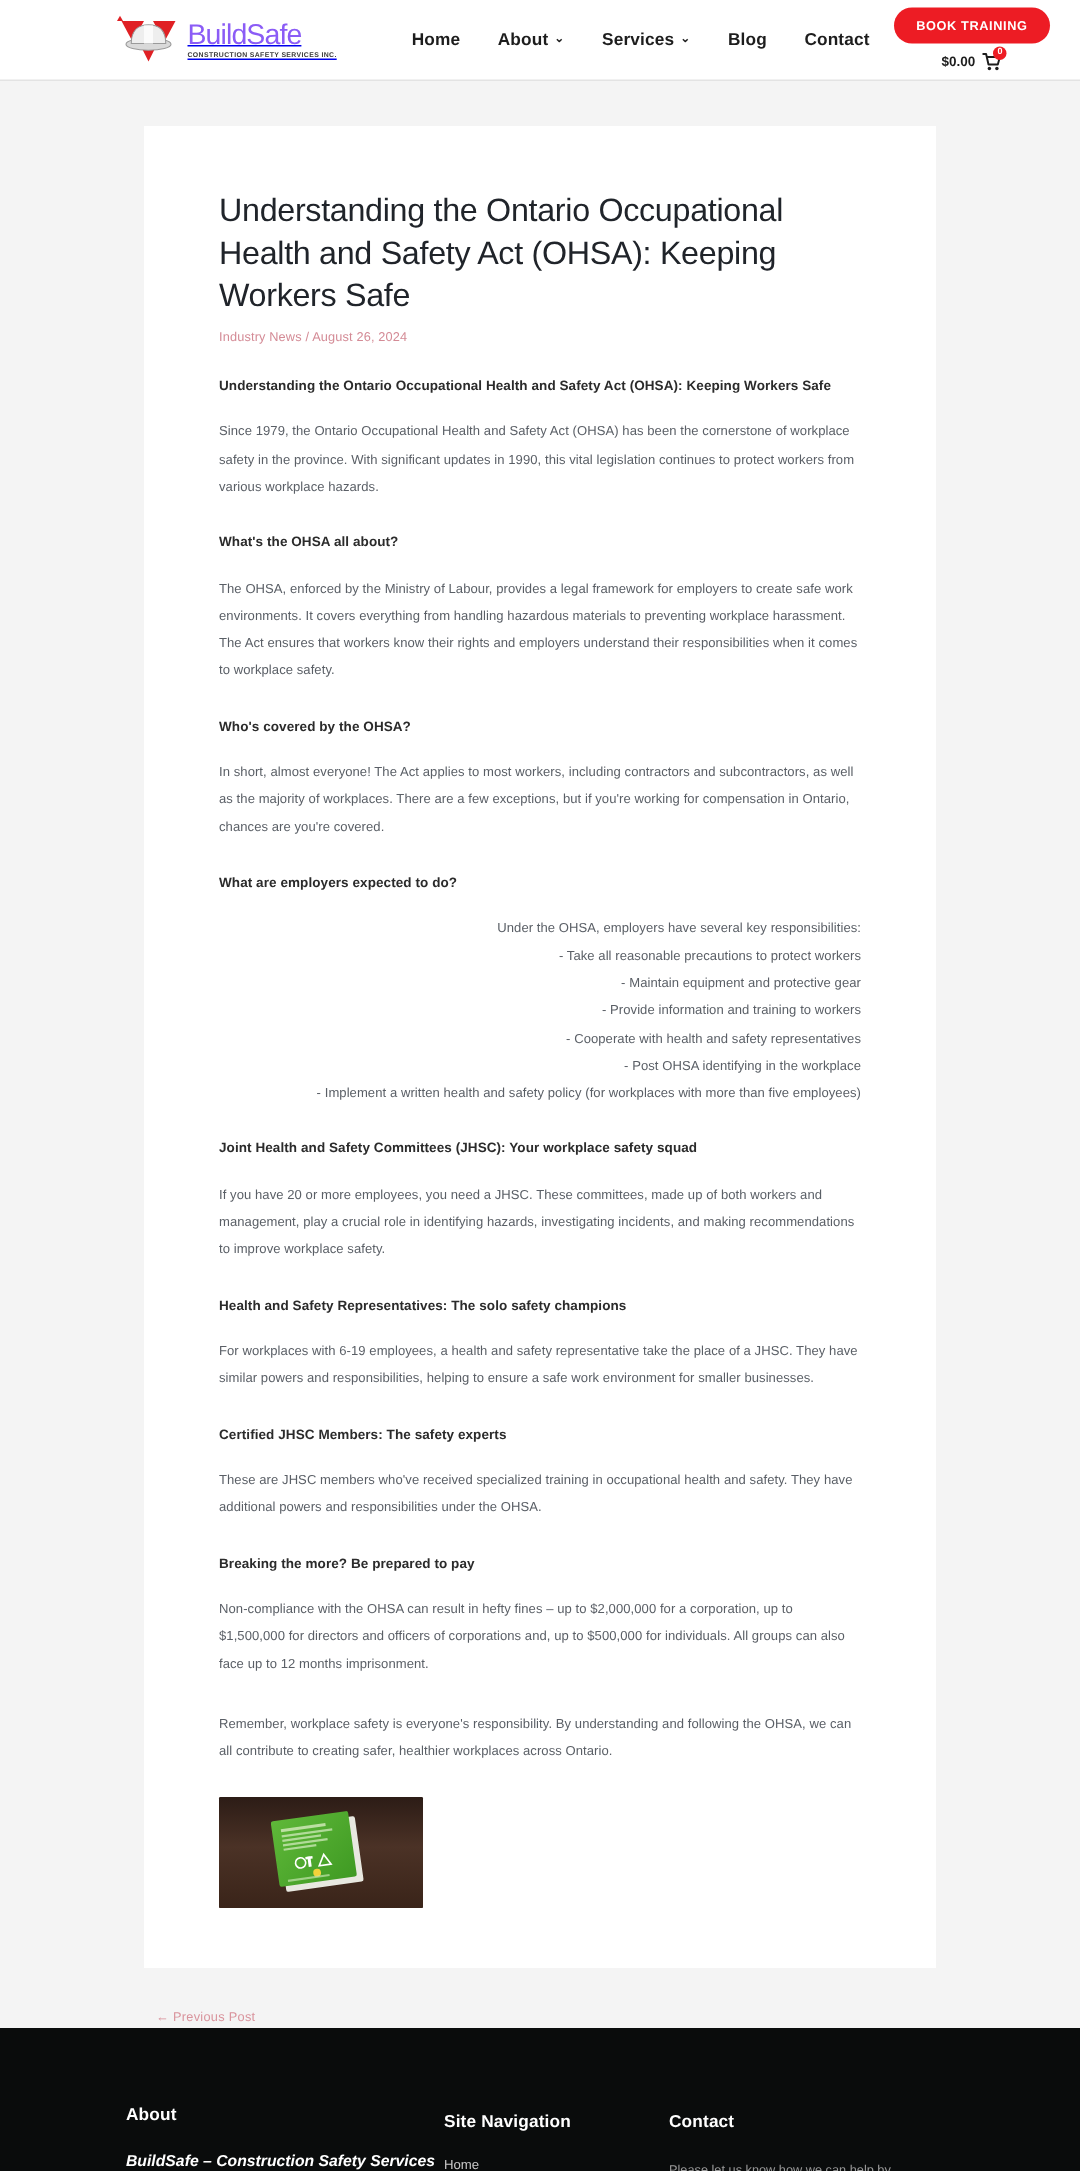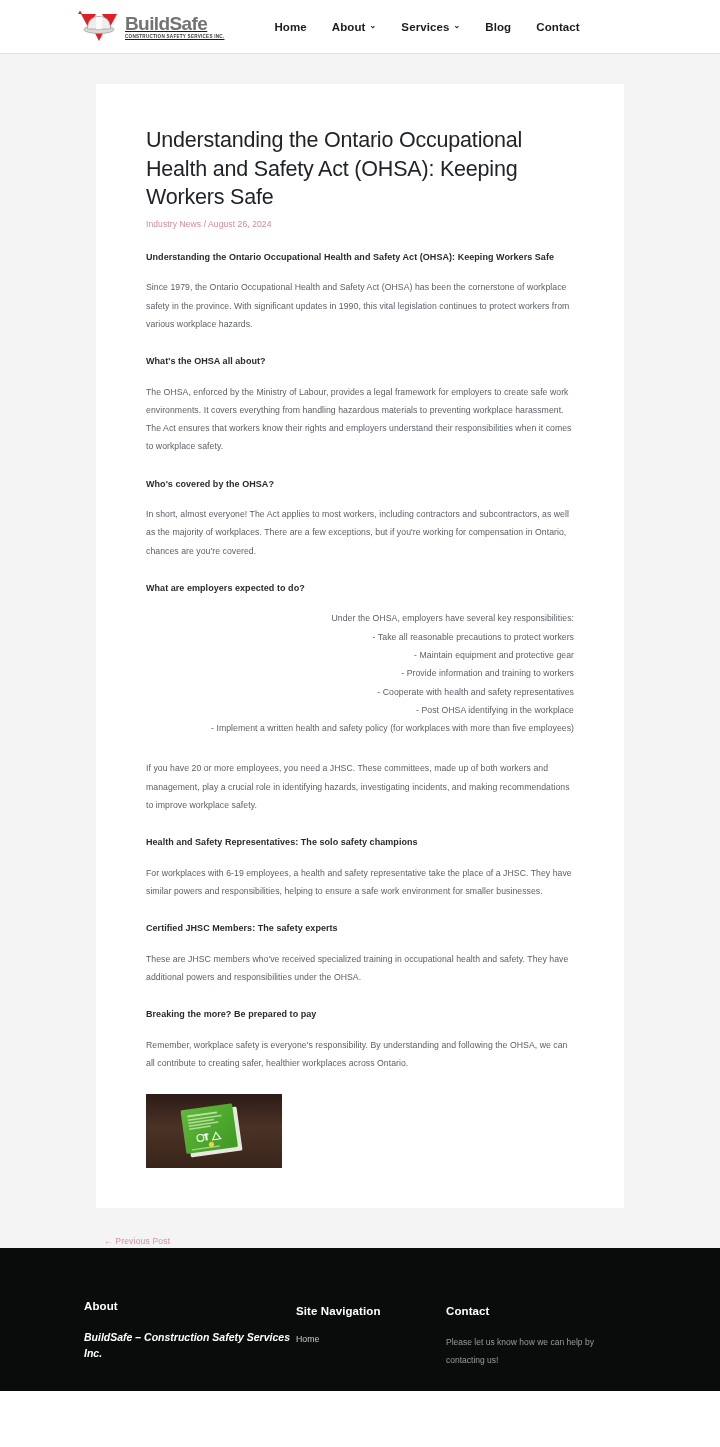--- a/index.html
+++ b/index.html
@@ -274,21 +274,21 @@
         <path d="M3 4 L18 4 L10.5 18 Z" fill="#e02024"></path>
         <path d="M24 4 L39 4 L31.5 18 Z" fill="#e02024"></path>
         <path d="M12 13 L30 13 L21 31 Z" fill="#e02024"></path>
         <ellipse cx="21" cy="19.5" rx="15" ry="4" fill="#d9d9d9" stroke="#9a9a9a" stroke-width=".7"></ellipse>
         <path d="M9.5 19 C9.5 10.5 14 6.5 21 6.5 C28 6.5 32.5 10.5 32.5 19 Z" fill="#eeeeee" stroke="#9a9a9a" stroke-width=".7"></path>
         <path d="M18 7 C18 12 18 16 18 19 L24 19 C24 16 24 12 24 7 Z" fill="#fbfbfb"></path>
         <path d="M2 0.5 L4 4 L0 4 Z" fill="#e02024"></path>
       </svg>
     </span>
     <span style="display:flex;flex-direction:column;line-height:1;">
-      <span style="font-size:19px;font-weight:bold;color:#737373;letter-spacing:-0.6px;font-family:'Liberation Sans',sans-serif;">BuildSafe</span>
+      <span style="font-size:19px;font-weight:normal;color:#8b5cf6;letter-spacing:-0.6px;font-family:'Liberation Sans',sans-serif;">BuildSafe</span>
       <span style="font-size:4.6px;font-weight:bold;color:#3a3a3a;letter-spacing:.25px;margin-top:2px;">CONSTRUCTION SAFETY SERVICES INC.</span>
     </span>
   </a>
 
   <nav class="main-nav">
     <a class="nav-link" href="#">
       <span>Home</span>
     </a>
     <a class="nav-link" href="#">
       <span>About</span>
@@ -299,20 +299,34 @@
       <span class="caret">⌄</span>
     </a>
     <a class="nav-link" href="#">
       <span>Blog</span>
     </a>
     <a class="nav-link" href="#">
       <span>Contact</span>
     </a>
   </nav>
 
+  <div class="header-right">
+    <button class="book-btn">BOOK TRAINING</button>
+    <div class="cart-row">
+      <span class="cart-amount">$0.00</span>
+      <span class="cart-icon">
+        <svg width="14" height="14" viewBox="0 0 14 14">
+          <path d="M1.5 2 H3.4 L5 9 H11.2 L12.6 4 H4" fill="none" stroke="#1d1d1d" stroke-width="1.3" stroke-linecap="round" stroke-linejoin="round"></path>
+          <circle cx="5.6" cy="11.6" r="1.15" fill="#1d1d1d"></circle>
+          <circle cx="10.6" cy="11.6" r="1.15" fill="#1d1d1d"></circle>
+        </svg>
+        <span class="cart-badge">0</span>
+      </span>
+    </div>
+  </div>
 </header>
 
 <main class="page-body">
 
   <article class="article-card">
 
     <h1 class="post-title">Understanding the Ontario Occupational Health and Safety Act (OHSA): Keeping Workers Safe</h1>
 
     <div class="post-meta">
       <a href="#" style="color:#d48b96;text-decoration:none;">Industry News</a>
@@ -335,29 +349,31 @@
       <div class="bullets">
         <div>Under the OHSA, employers have several key responsibilities:</div>
         <div>- Take all reasonable precautions to protect workers</div>
         <div>- Maintain equipment and protective gear</div>
         <div>- Provide information and training to workers</div>
         <div>- Cooperate with health and safety representatives</div>
         <div>- Post OHSA identifying in the workplace</div>
         <div>- Implement a written health and safety policy (for workplaces with more than five employees)</div>
       </div>
 
+      <h3>Joint Health and Safety Committees (JHSC): Your workplace safety squad</h3>
       <p>If you have 20 or more employees, you need a JHSC. These committees, made up of both workers and management, play a crucial role in identifying hazards, investigating incidents, and making recommendations to improve workplace safety.</p>
 
       <h3>Health and Safety Representatives: The solo safety champions</h3>
       <p>For workplaces with 6-19 employees, a health and safety representative take the place of a JHSC. They have similar powers and responsibilities, helping to ensure a safe work environment for smaller businesses.</p>
 
       <h3>Certified JHSC Members: The safety experts</h3>
       <p>These are JHSC members who've received specialized training in occupational health and safety. They have additional powers and responsibilities under the OHSA.</p>
 
       <h3>Breaking the more? Be prepared to pay</h3>
+      <p>Non-compliance with the OHSA can result in hefty fines – up to $2,000,000 for a corporation, up to $1,500,000 for directors and officers of corporations and, up to $500,000 for individuals. All groups can also face up to 12 months imprisonment.</p>
 
       <p>Remember, workplace safety is everyone's responsibility. By understanding and following the OHSA, we can all contribute to creating safer, healthier workplaces across Ontario.</p>
 
       <div class="post-figure">
         <svg width="136" height="74" viewBox="0 0 136 74">
           <defs>
             <linearGradient id="tbl" x1="0" y1="0" x2="0" y2="1">
               <stop offset="0" stop-color="#2c1c16"></stop>
               <stop offset="0.45" stop-color="#4b3226"></stop>
               <stop offset="1" stop-color="#3a2419"></stop>

